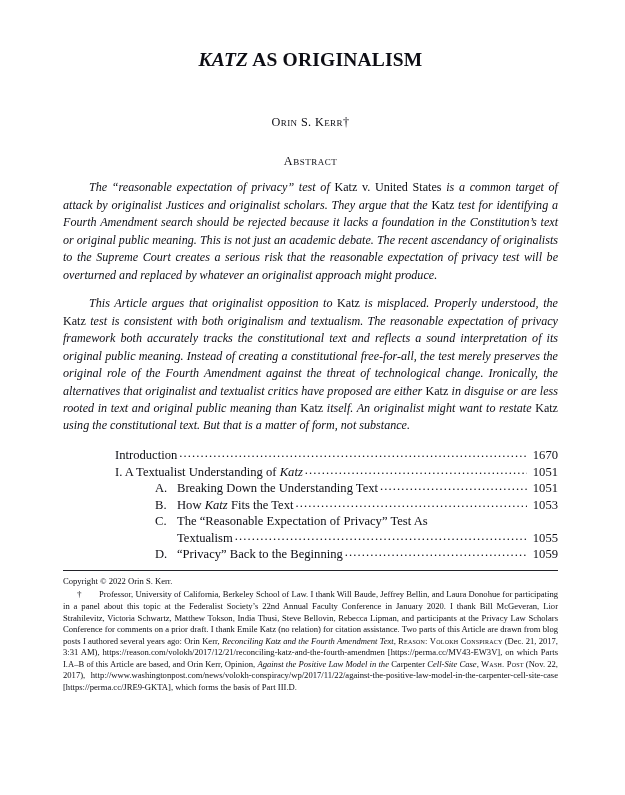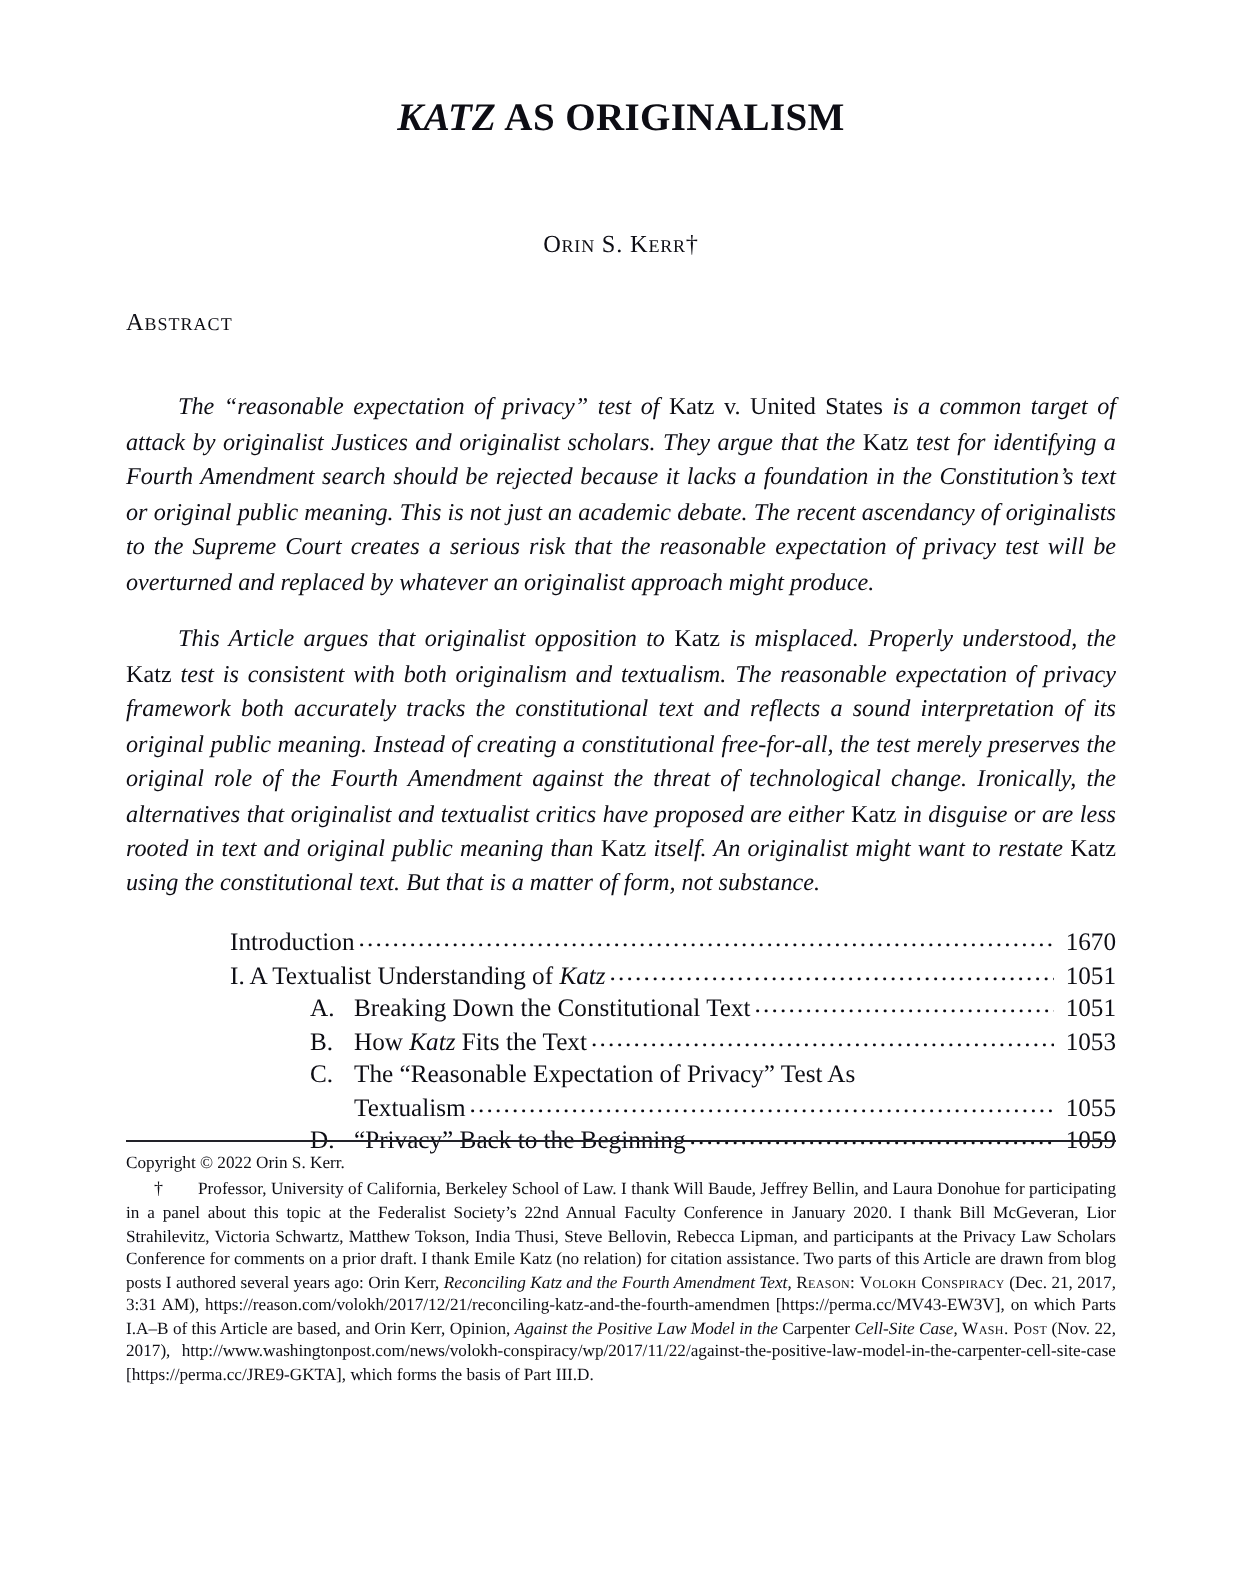--- a/index.html
+++ b/index.html
@@ -46,31 +46,31 @@
   .author {
     text-align: center;
     margin-top: 44px;
     font-size: 12.2px;
     font-variant: small-caps;
     letter-spacing: 0.4px;
   }
 
   
   .sec-head {
-    text-align: left;
+    text-align: center;
     font-variant: small-caps;
     font-size: 12.2px;
     letter-spacing: 0.5px;
   }
   .abstract-head { margin-top: 24px; }
   .toc-head { margin-top: 22px; }
 
   
   .abstract {
-    margin-top: 26px;
+    margin-top: 10px;
     font-size: 12.1px;
     line-height: 1.445;
     font-style: italic;
     text-align: justify;
     text-justify: inter-word;
   }
   .abstract p {
     margin: 0;
     text-indent: 26px;
   }
@@ -186,21 +186,21 @@
       </div>
 
       <div class="toc-row toc-l0">
         <span class="toc-label"><span>I. A Textualist Understanding of </span><i>Katz</i></span>
         <span class="toc-dots"></span>
         <span class="toc-page">1051</span>
       </div>
 
       <div class="toc-row toc-l1">
         <span class="toc-letter">A.</span>
-        <span class="toc-label"><span>Breaking Down the Constitutional Text</span></span>
+        <span class="toc-label"><span>Breaking Down the Understanding Text</span></span>
         <span class="toc-dots"></span>
         <span class="toc-page">1051</span>
       </div>
 
       <div class="toc-row toc-l1">
         <span class="toc-letter">B.</span>
         <span class="toc-label"><span>How </span><i>Katz</i><span> Fits the Text</span></span>
         <span class="toc-dots"></span>
         <span class="toc-page">1053</span>
       </div>

